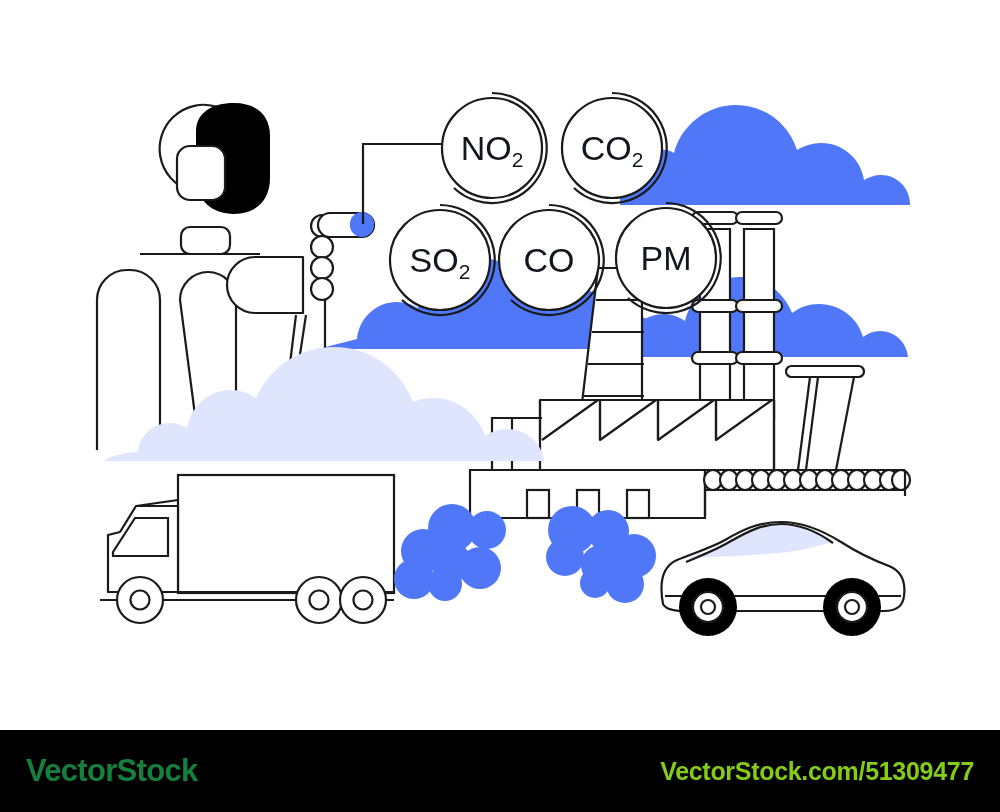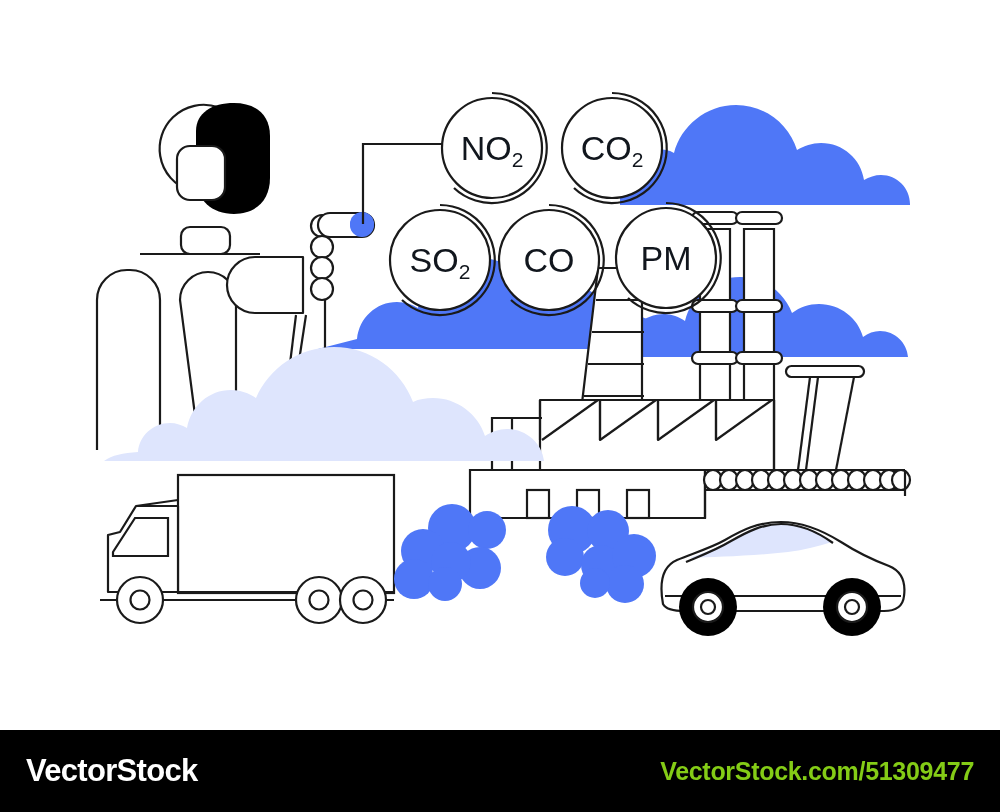--- a/index.html
+++ b/index.html
@@ -37,21 +37,21 @@
     width: 1000px;
     height: 82px;
     background: #000000;
     display: flex;
     align-items: center;
     justify-content: space-between;
     box-sizing: border-box;
     padding: 0 26px;
   }
   #footer .brand {
-    color: #ffffff;
+    color: #15803d;
     font-family: "Liberation Sans", sans-serif;
     font-weight: bold;
     font-size: 31px;
     letter-spacing: -0.7px;
     white-space: nowrap;
   }
   #footer .url {
     color: #84cc16;
     font-family: "Liberation Sans", sans-serif;
     font-weight: bold;

